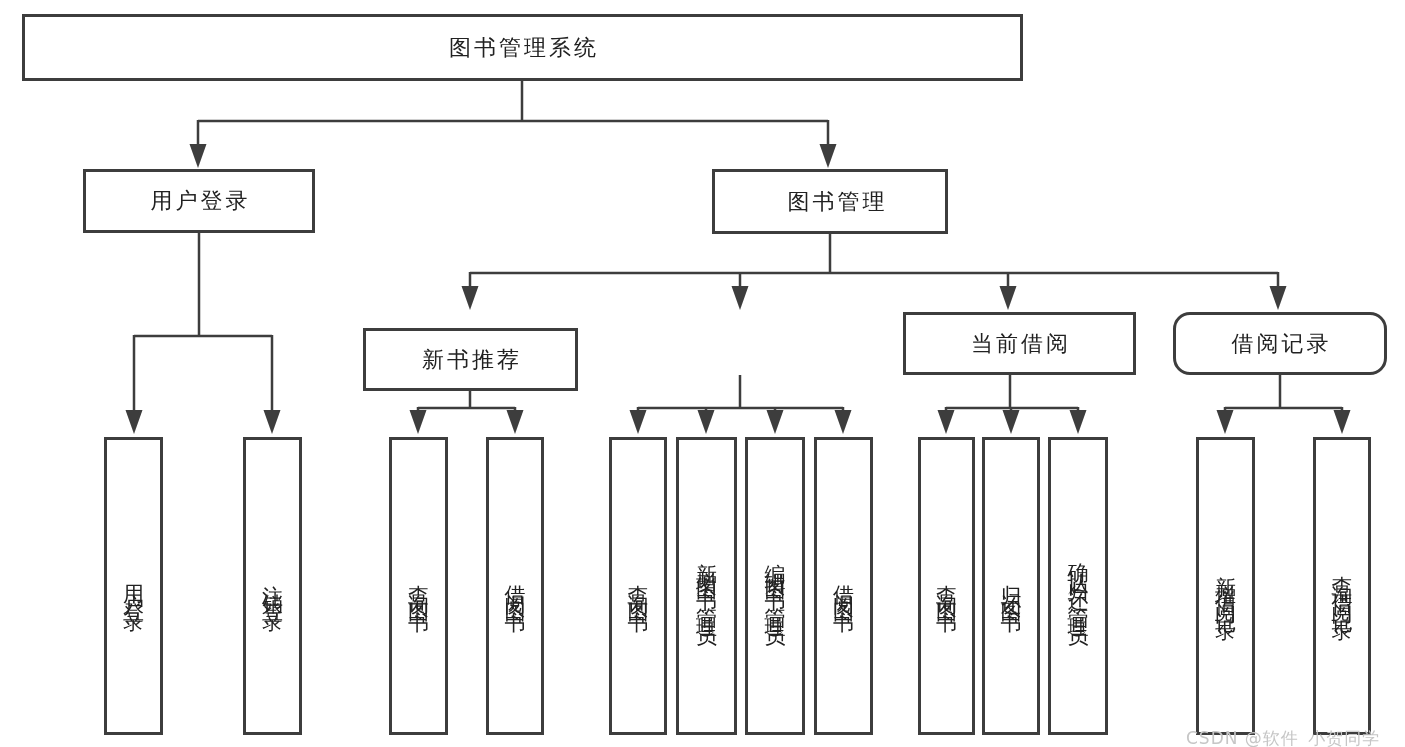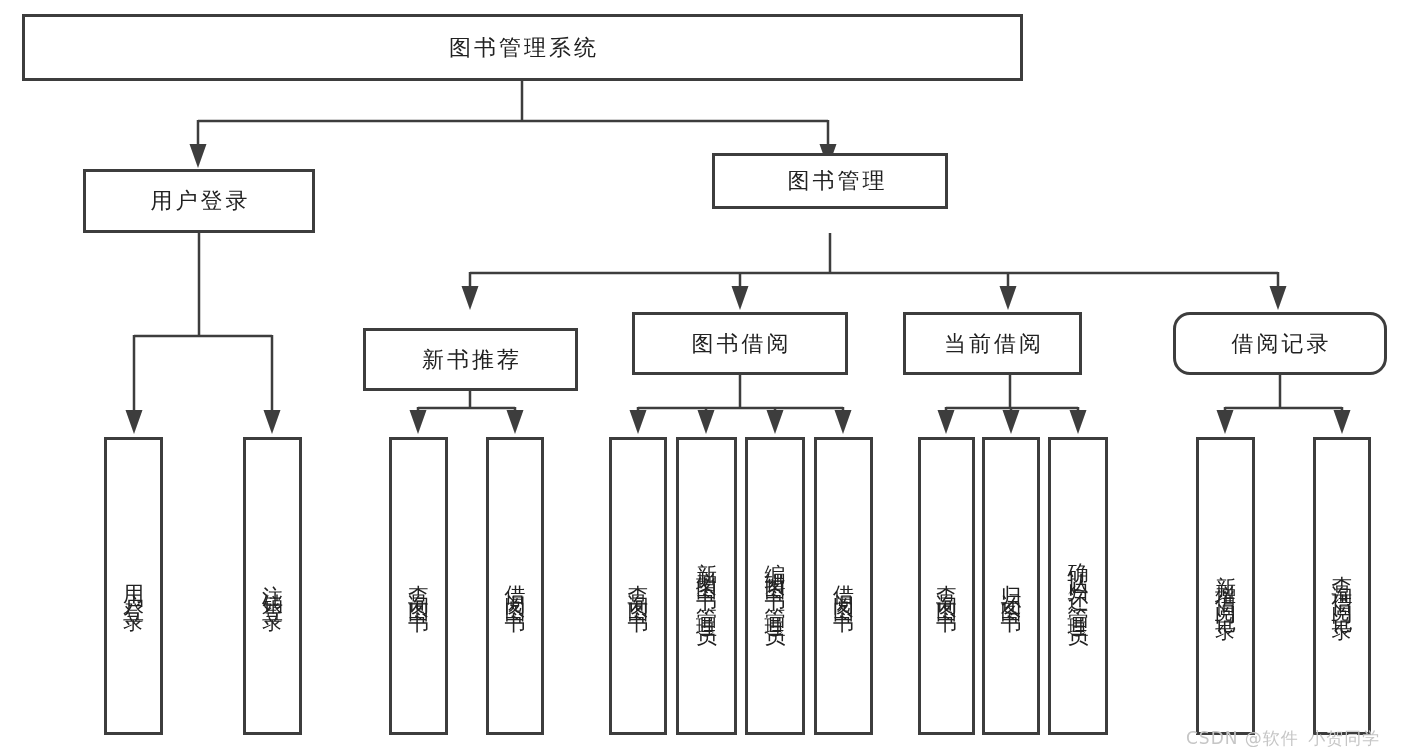--- a/index.html
+++ b/index.html
@@ -57,24 +57,24 @@
     font-size: 17px;
     letter-spacing: 1px;
     color: var(--watermark);
     z-index: 5;
     white-space: nowrap;
     margin-top: 11px;
   }
   
   .n-root      { left: 22px;   top: 14px;  width: 1001px; height: 67px; }
   .n-userlogin { left: 83px;   top: 169px; width: 232px;  height: 64px; }
-  .n-bookmgmt  { left: 712px;  top: 153px; width: 236px;  height: 56px; padding-left: 12px; }
+  .n-bookmgmt  { left: 712px;  top: 169px; width: 236px;  height: 65px; padding-left: 12px; }
   .n-newrec    { left: 363px;  top: 328px; width: 215px;  height: 63px; }
   .n-borrow    { left: 632px;  top: 312px; width: 216px;  height: 63px; }
-  .n-current   { left: 903px;  top: 312px; width: 179px;  height: 63px; }
+  .n-current   { left: 903px;  top: 312px; width: 233px;  height: 63px; }
   .n-records   { left: 1173px; top: 312px; width: 214px;  height: 63px; border-radius: 17px; }
   .leaf { top: 437px; height: 298px; }
   .lf-1  { left: 104px;  width: 59px; }
   .lf-2  { left: 243px;  width: 59px; }
   .lf-3  { left: 389px;  width: 59px; }
   .lf-4  { left: 486px;  width: 58px; }
   .lf-5  { left: 609px;  width: 58px; }
   .lf-6  { left: 676px;  width: 61px; }
   .lf-7  { left: 745px;  width: 60px; }
   .lf-8  { left: 814px;  width: 59px; }
@@ -128,23 +128,20 @@
   <div class="node n-userlogin">
     <span class="hlabel">用户登录</span>
   </div>
   <div class="node n-bookmgmt">
     <span class="hlabel">图书管理</span>
   </div>
 
   <div class="node n-newrec">
     <span class="hlabel">新书推荐</span>
   </div>
-  <div class="node n-borrow">
-    <span class="hlabel">图书借阅</span>
-  </div>
   <div class="node n-current">
     <span class="hlabel">当前借阅</span>
   </div>
   <div class="node n-records">
     <span class="hlabel">借阅记录</span>
   </div>
 
   <div class="node leaf lf-1">
     <span class="vlabel">用户登录</span>
   </div>

